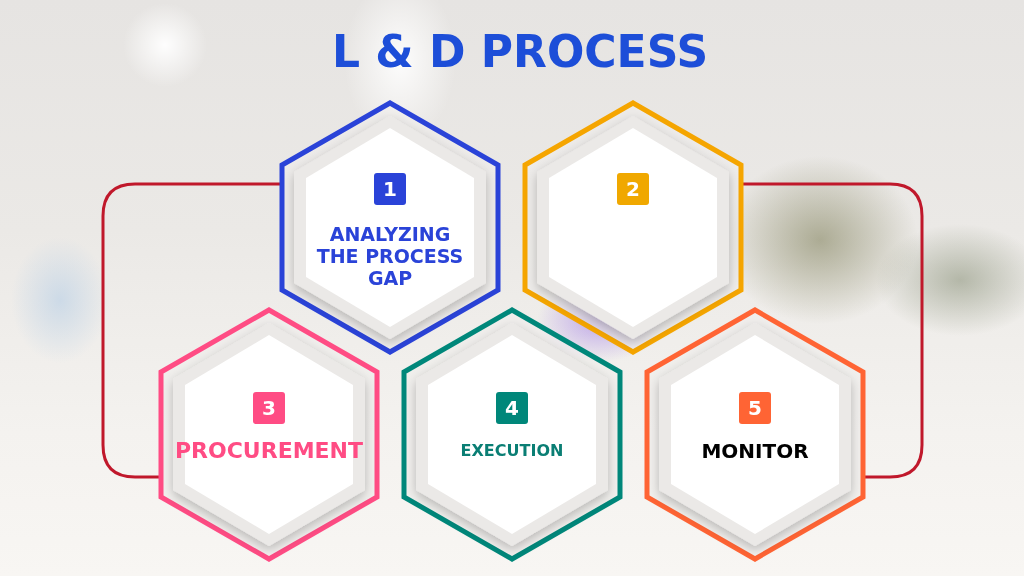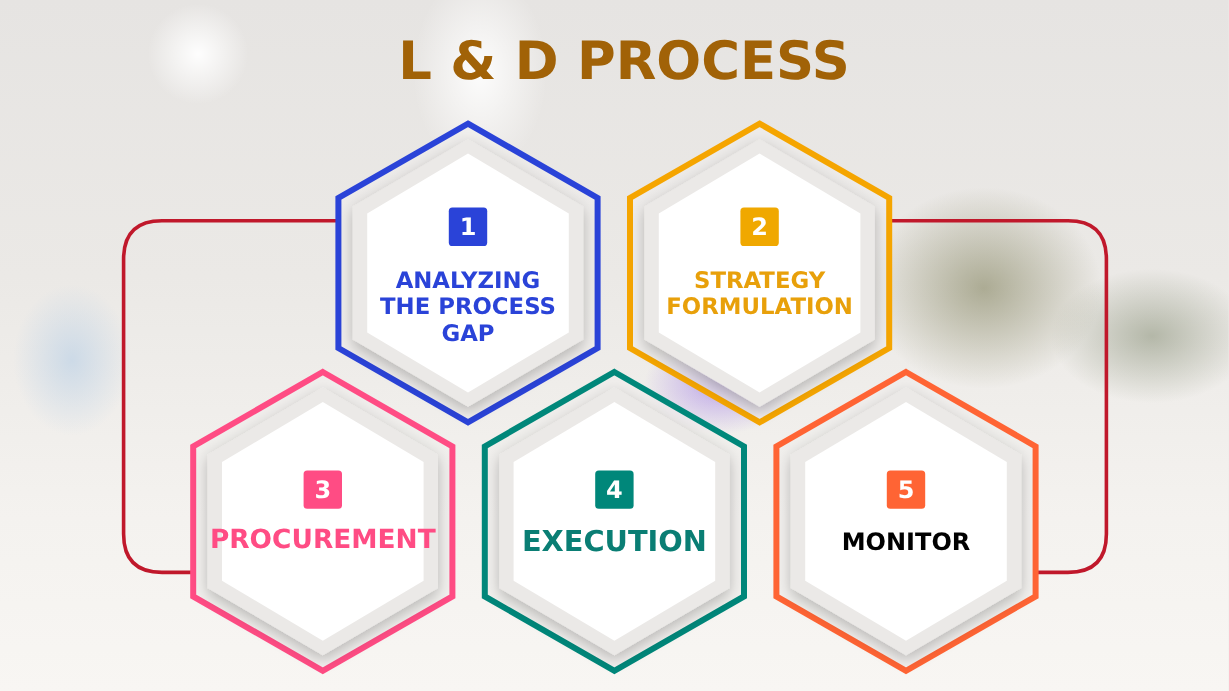--- a/index.html
+++ b/index.html
@@ -15,21 +15,21 @@
       radial-gradient(ellipse 70px 90px at 60px 300px, rgba(190,210,230,0.7), rgba(255,255,255,0) 70%),
       radial-gradient(ellipse 140px 120px at 820px 240px, rgba(120,120,80,0.55), rgba(255,255,255,0) 70%),
       radial-gradient(ellipse 120px 80px at 960px 280px, rgba(110,120,90,0.45), rgba(255,255,255,0) 70%),
       radial-gradient(ellipse 90px 60px at 600px 320px, rgba(150,110,230,0.55), rgba(255,255,255,0) 70%),
       radial-gradient(ellipse 80px 120px at 400px 60px, rgba(255,255,255,0.9), rgba(255,255,255,0) 70%),
       linear-gradient(180deg, #e6e4e2 0%, #ebe9e6 40%, #f4f2ef 75%, #f8f6f3 100%);
   }
   .title {
     position: absolute; left: 16px; right: 0; top: 26px;
     text-align: center; font-family: "DejaVu Sans", sans-serif; font-weight: bold;
-    font-size: 44px; letter-spacing: 0px; color: #a16207;
+    font-size: 44px; letter-spacing: 0px; color: #1d4ed8;
   }
   svg.diagram { position: absolute; left: 0; top: 0; }
   .hex-content {
     position: absolute; display: flex; flex-direction: column; align-items: center;
     justify-content: flex-start; text-align: center;
   }
   .badge {
     width: 32px; height: 32px; border-radius: 3px; color: #fff;
     font-family: "DejaVu Sans", sans-serif; font-weight: bold; font-size: 20px;
     display: flex; align-items: center; justify-content: center;
@@ -97,30 +97,28 @@
 
 <div class="hex-content" style="left:300px; top:173px; width:180px;">
   <div class="badge" style="background:#2a43d8;">1</div>
   <div class="label" style="color:#2a43d8; margin-top:18px;">ANALYZING
 THE PROCESS
 GAP</div>
 </div>
 
 <div class="hex-content" style="left:543px; top:173px; width:180px;">
   <div class="badge" style="background:#f0a800;">2</div>
-  <div class="label" style="color:#e8a00a; margin-top:18px;">STRATEGY
-FORMULATION</div>
 </div>
 
 <div class="hex-content" style="left:179px; top:392px; width:180px;">
   <div class="badge" style="background:#ff4c84;">3</div>
   <div class="label" style="color:#ff4c84; font-size:22px;">PROCUREMENT</div>
 </div>
 
 <div class="hex-content" style="left:422px; top:392px; width:180px;">
   <div class="badge" style="background:#00877a;">4</div>
-  <div class="label" style="color:#0a7e74; font-size:24px;">EXECUTION</div>
+  <div class="label" style="color:#0a7e74; font-size:16px;">EXECUTION</div>
 </div>
 
 <div class="hex-content" style="left:665px; top:392px; width:180px;">
   <div class="badge" style="background:#ff6434;">5</div>
   <div class="label" style="color:#000000; font-size:20px;">MONITOR</div>
 </div>
 
 </body></html>

